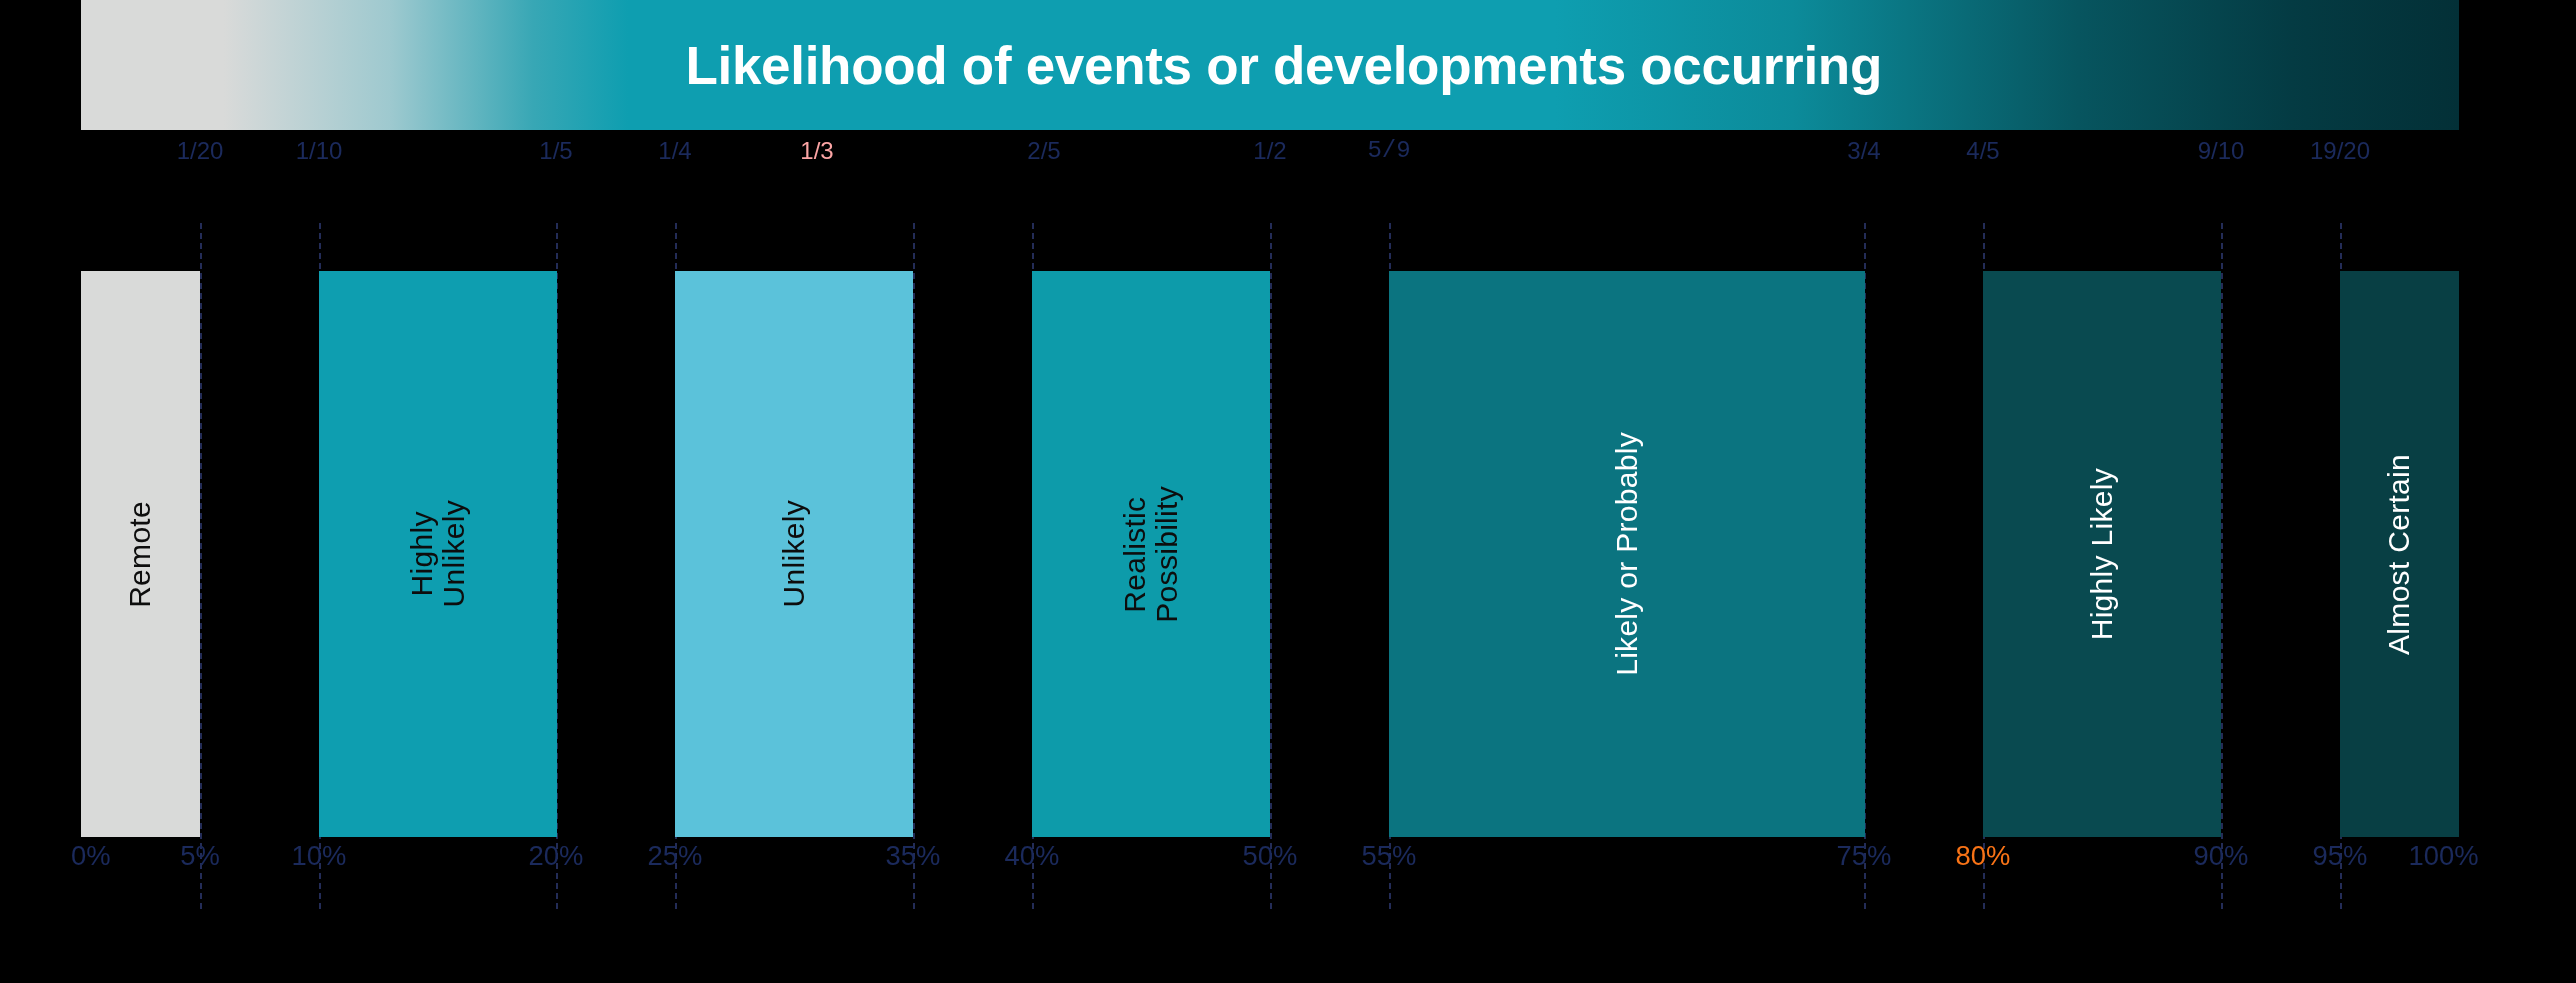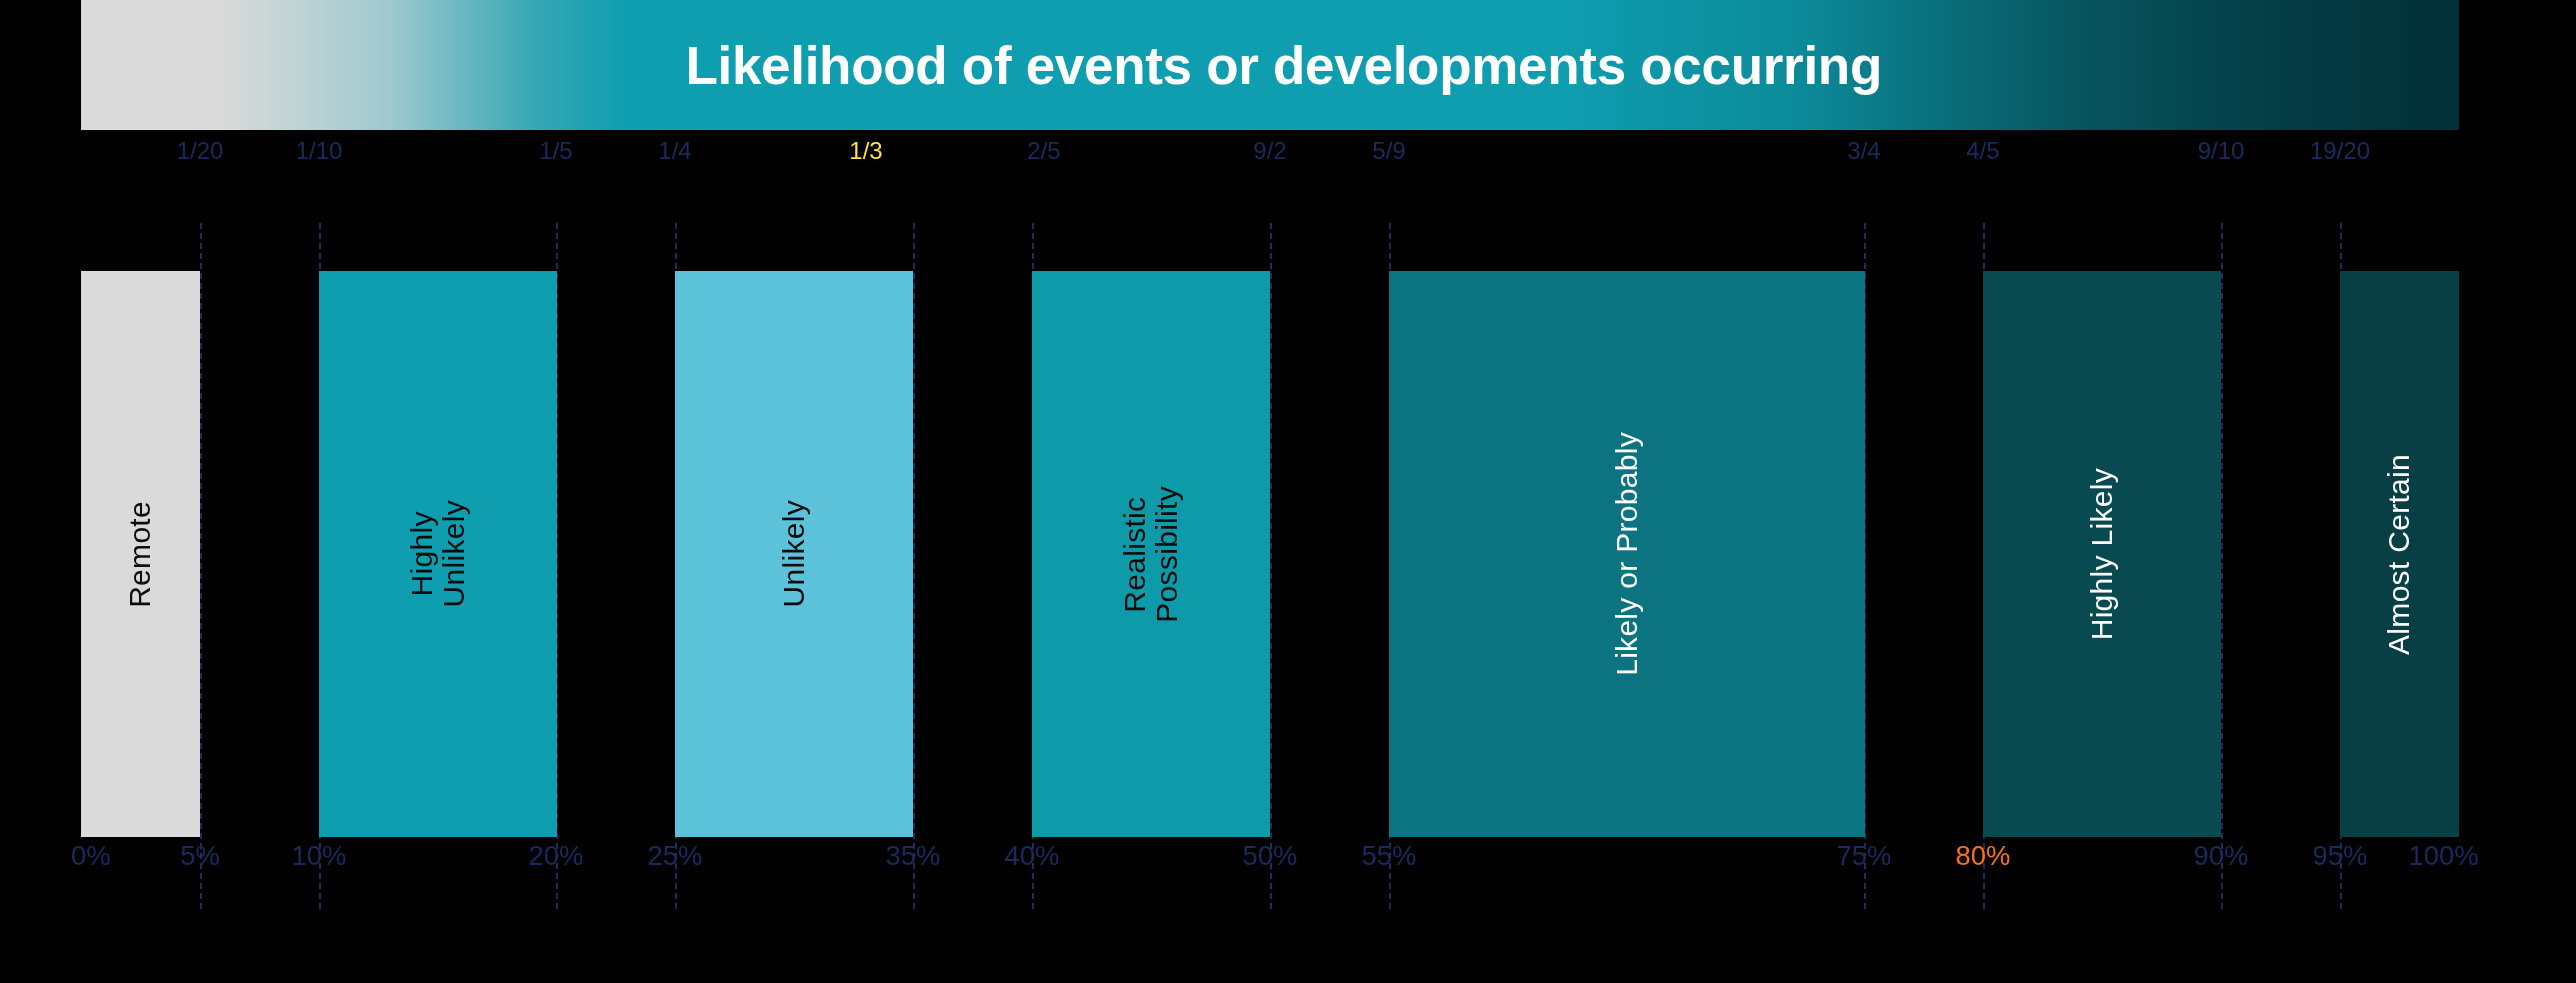--- a/index.html
+++ b/index.html
@@ -116,24 +116,24 @@
       <div class="guide" style="left: 1864px; border-left-color: rgb(35, 44, 87);"></div>
       <div class="guide" style="left: 1983px; border-left-color: rgb(35, 44, 87);"></div>
       <div class="guide" style="left: 2221px; border-left-color: rgb(35, 44, 87);"></div>
       <div class="guide" style="left: 2340px; border-left-color: rgb(35, 44, 87);"></div>
     </div>
   <div id="fracs-layer">
       <div class="frac" style="left: 200px; color: rgb(27, 42, 92);">1/20</div>
       <div class="frac" style="left: 319px; color: rgb(27, 42, 92);">1/10</div>
       <div class="frac" style="left: 556px; color: rgb(27, 42, 92);">1/5</div>
       <div class="frac" style="left: 675px; color: rgb(27, 42, 92); text-align: right;">1/4</div>
-      <div class="frac" style="left: 866px; color: #fde047;">1/3</div>
+      <div class="frac" style="left: 817px; color: #fca5a5;">1/3</div>
       <div class="frac" style="left: 1032px; color: rgb(27, 42, 92); margin-left: 12px;">2/5</div>
-      <div class="frac" style="left: 1270px; color: rgb(27, 42, 92);">9/2</div>
-      <div class="frac" style="left: 1389px; color: rgb(27, 42, 92);">5/9</div>
+      <div class="frac" style="left: 1270px; color: rgb(27, 42, 92);">1/2</div>
+      <div class="frac" style="left: 1389px; color: rgb(27, 42, 92); font-family: Liberation Mono, monospace;">5/9</div>
       <div class="frac" style="left: 1864px; color: rgb(27, 42, 92);">3/4</div>
       <div class="frac" style="left: 1983px; color: rgb(27, 42, 92);">4/5</div>
       <div class="frac" style="left: 2221px; color: rgb(27, 42, 92);">9/10</div>
       <div class="frac" style="left: 2340px; color: rgb(27, 42, 92);">19/20</div>
     </div>
   <div id="bars-layer">
       <div class="bar" style="left: 81px; width: 119px; background: rgb(217, 218, 217);">
         <span class="bar-label" style="color: rgb(13, 13, 13);">Remote</span>
       </div>
       <div class="bar" style="left: 319px; width: 238px; background: rgb(14, 158, 176);">

